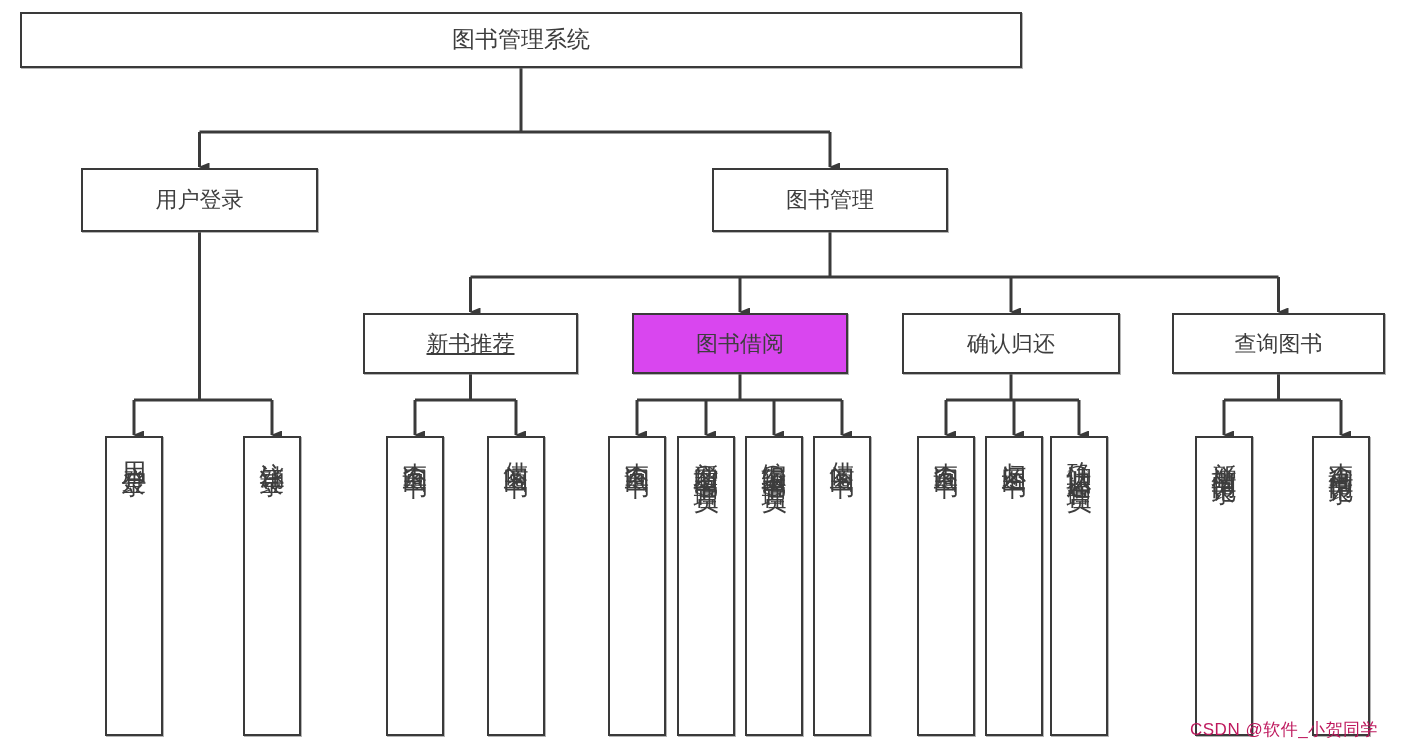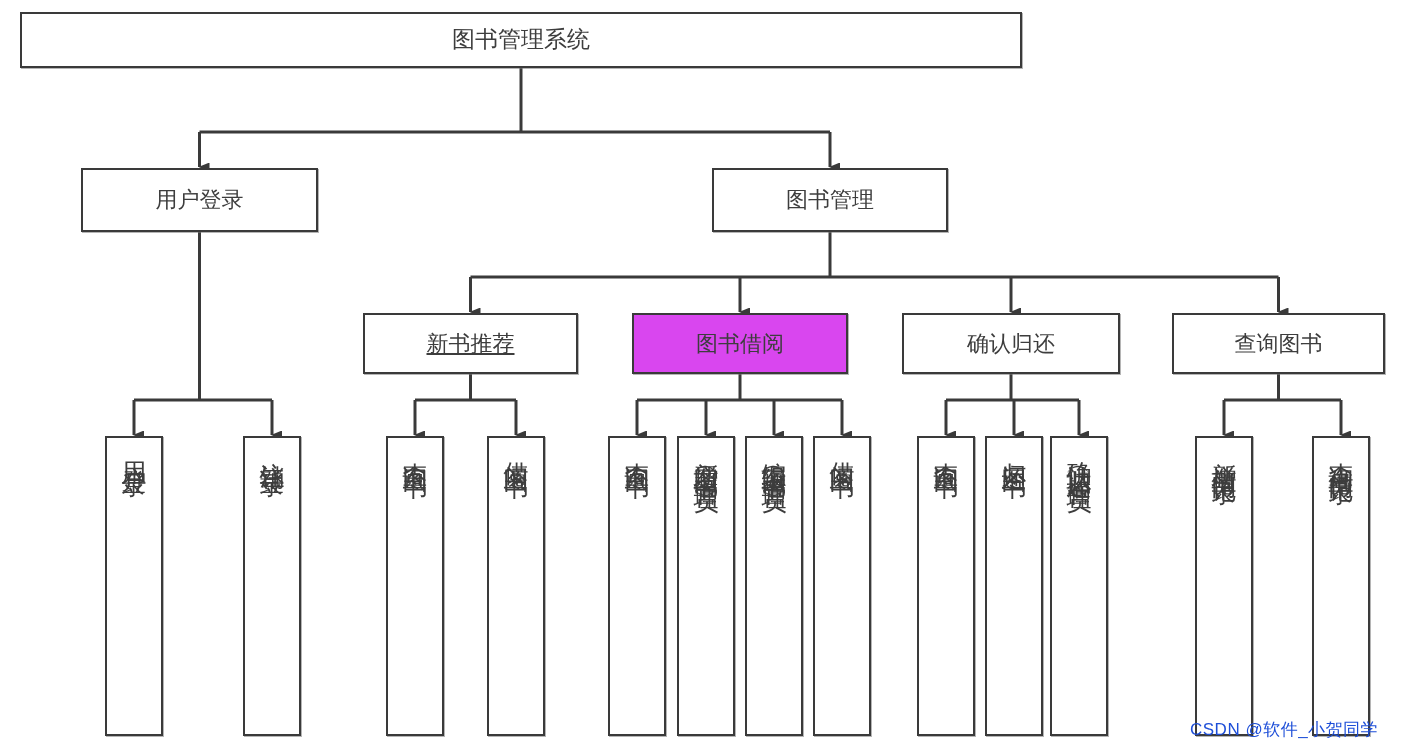--- a/index.html
+++ b/index.html
@@ -176,15 +176,15 @@
         <span class="node-label">确认归还（管理员）</span>
       </div>
       <div class="node v" style="left: 1195px; top: 436px; width: 58px; height: 300px; border-color: rgb(58, 58, 58); background: rgb(255, 255, 255); color: rgb(61, 61, 61);">
         <span class="node-label">新增借阅记录</span>
       </div>
       <div class="node v" style="left: 1312px; top: 436px; width: 58px; height: 300px; border-color: rgb(58, 58, 58); background: rgb(255, 255, 255); color: rgb(61, 61, 61);">
         <span class="node-label">查询借阅记录</span>
       </div>
     </div>
 
-  <div class="watermark" id="watermark" style="left: 1190px; top: 718px; color: #1d4ed8;">CSDN @软件_小贺同学</div>
+  <div class="watermark" id="watermark" style="left: 1190px; top: 718px; color: #be185d;">CSDN @软件_小贺同学</div>
 
 </div>
 
 </body></html>

